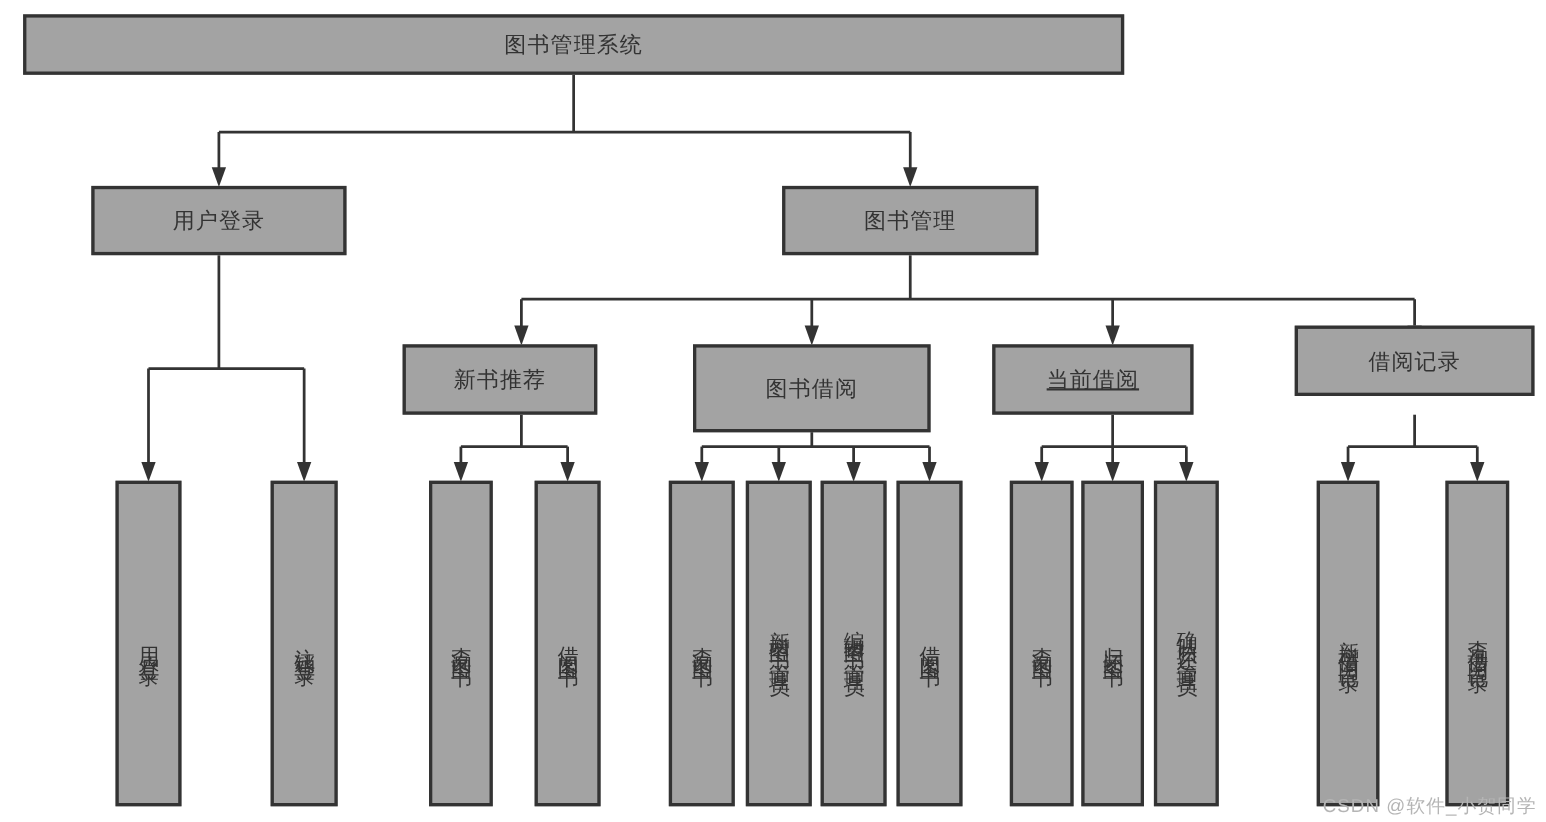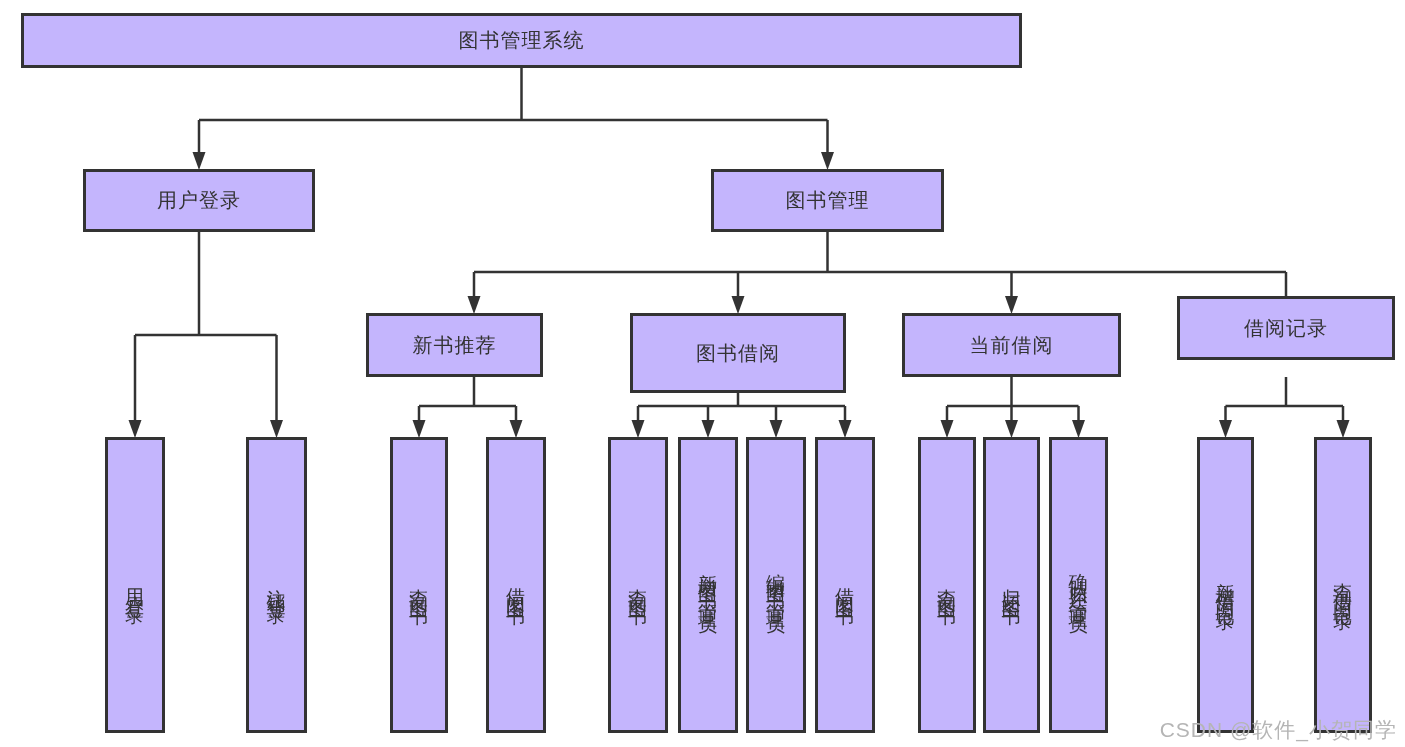--- a/index.html
+++ b/index.html
@@ -14,21 +14,21 @@
   #connectors {
     position: absolute;
     left: 0; top: 0;
     width: 1405px; height: 747px;
     pointer-events: none;
   }
   .node {
     position: absolute;
     box-sizing: border-box;
     border: 3px solid #333333;
-    background: #c4b5fd;
+    background: #a3a3a3;
     display: flex;
     align-items: center;
     justify-content: center;
     color: #333333;
     font-size: 20px;
     letter-spacing: 1px;
     z-index: 2;
   }
   .node span { white-space: nowrap; }
   .node.vertical span {
@@ -36,21 +36,21 @@
     text-orientation: mixed;
     letter-spacing: 6px;
     font-size: 19px;
     line-height: 1;
     white-space: normal;
   }
   .watermark {
     position: absolute;
     right: 8px;
     bottom: 3px;
-    font-size: 21px;
+    font-size: 17px;
     color: #b5b5b5;
     letter-spacing: 1px;
     z-index: 5;
     font-family: "Liberation Sans", sans-serif;
   }
 </style>
 </head>
 <body>
 
 <div id="diagram">
@@ -117,21 +117,21 @@
     </div>
     <div class="node" style="left: 711px; top: 169px; width: 233px; height: 63px; border-color: rgb(51, 51, 51); color: rgb(51, 51, 51); align-items: center;">
       <span>图书管理</span>
     </div>
     <div class="node" style="left: 366px; top: 313px; width: 177px; height: 64px; border-color: rgb(51, 51, 51); color: rgb(51, 51, 51);">
       <span>新书推荐</span>
     </div>
     <div class="node" style="left: 630px; top: 313px; width: 216px; height: 80px; border-color: rgb(51, 51, 51); color: rgb(51, 51, 51);">
       <span>图书借阅</span>
     </div>
-    <div class="node" style="left: 902px; top: 313px; width: 219px; height: 64px; border-color: rgb(51, 51, 51); color: rgb(51, 51, 51);">
+    <div class="node" style="left: 902px; top: 313px; width: 183px; height: 64px; border-color: rgb(51, 51, 51); color: rgb(51, 51, 51); text-decoration: underline;">
       <span>当前借阅</span>
     </div>
     <div class="node" style="left: 1177px; top: 296px; width: 218px; height: 64px; border-color: rgb(51, 51, 51); color: rgb(51, 51, 51);">
       <span>借阅记录</span>
     </div>
     <div class="node vertical" style="left: 105px; top: 437px; width: 60px; height: 296px; border-color: rgb(51, 51, 51); color: rgb(51, 51, 51);">
       <span>用户登录</span>
     </div>
     <div class="node vertical" style="left: 246px; top: 437px; width: 61px; height: 296px; border-color: rgb(51, 51, 51); color: rgb(51, 51, 51);">
       <span>注销登录</span>

